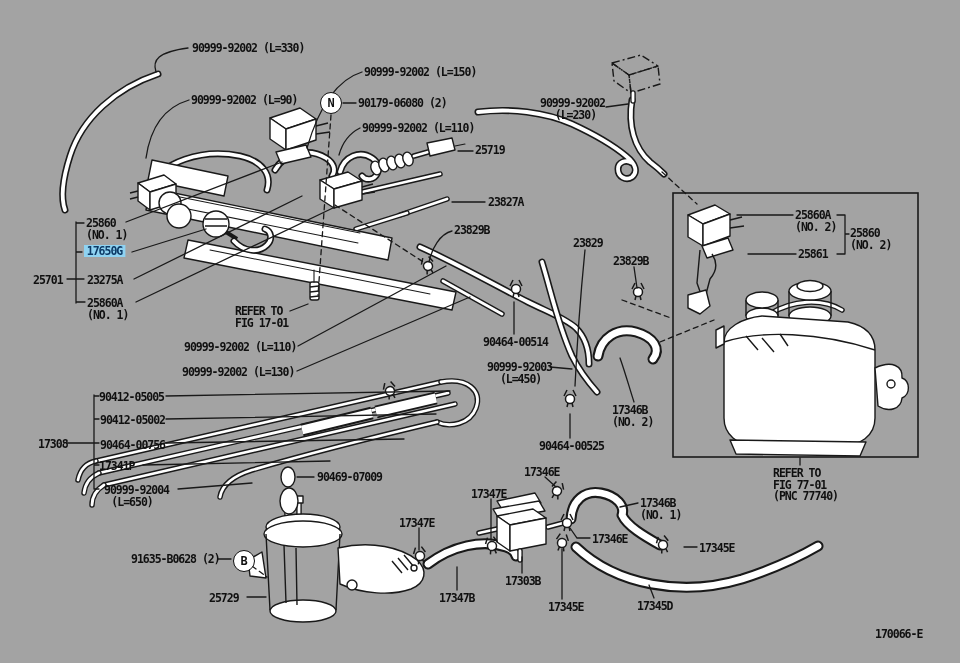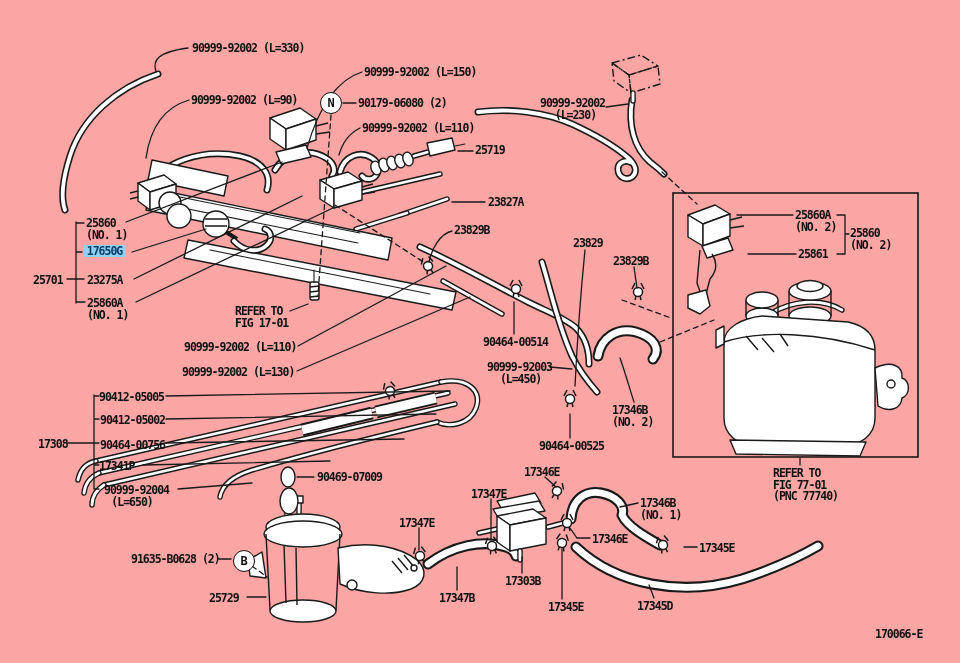--- a/index.html
+++ b/index.html
@@ -1,16 +1,16 @@
 <!DOCTYPE html>
 <html><head>
 <meta charset="utf-8">
 <style>
   html,body{margin:0;padding:0;background:#fff;}
-  #stage{position:relative;width:960px;height:663px;background:#fca5a5;overflow:hidden;
+  #stage{position:relative;width:960px;height:663px;background:#a3a3a3;overflow:hidden;
          font-family:"DejaVu Sans Mono",monospace;}
   #art{position:absolute;left:0;top:0;}
   .lbl{position:absolute;font:bold 12.5px "DejaVu Sans Mono",monospace;letter-spacing:-1.1px;
        color:#101010;transform:scaleX(.92);transform-origin:0 0;white-space:nowrap;line-height:11.5px;}
   .lbl span{display:block;}
   .hl{background:#8fd3f2;color:#0d3a66;padding:0 3px;display:inline-block;}
   .sym{position:absolute;width:20px;height:20px;border:1.7px solid #111;border-radius:50%;
        background:#fff;display:flex;align-items:center;justify-content:center;
        font:bold 12px "DejaVu Sans Mono",monospace;color:#101010;}
   

